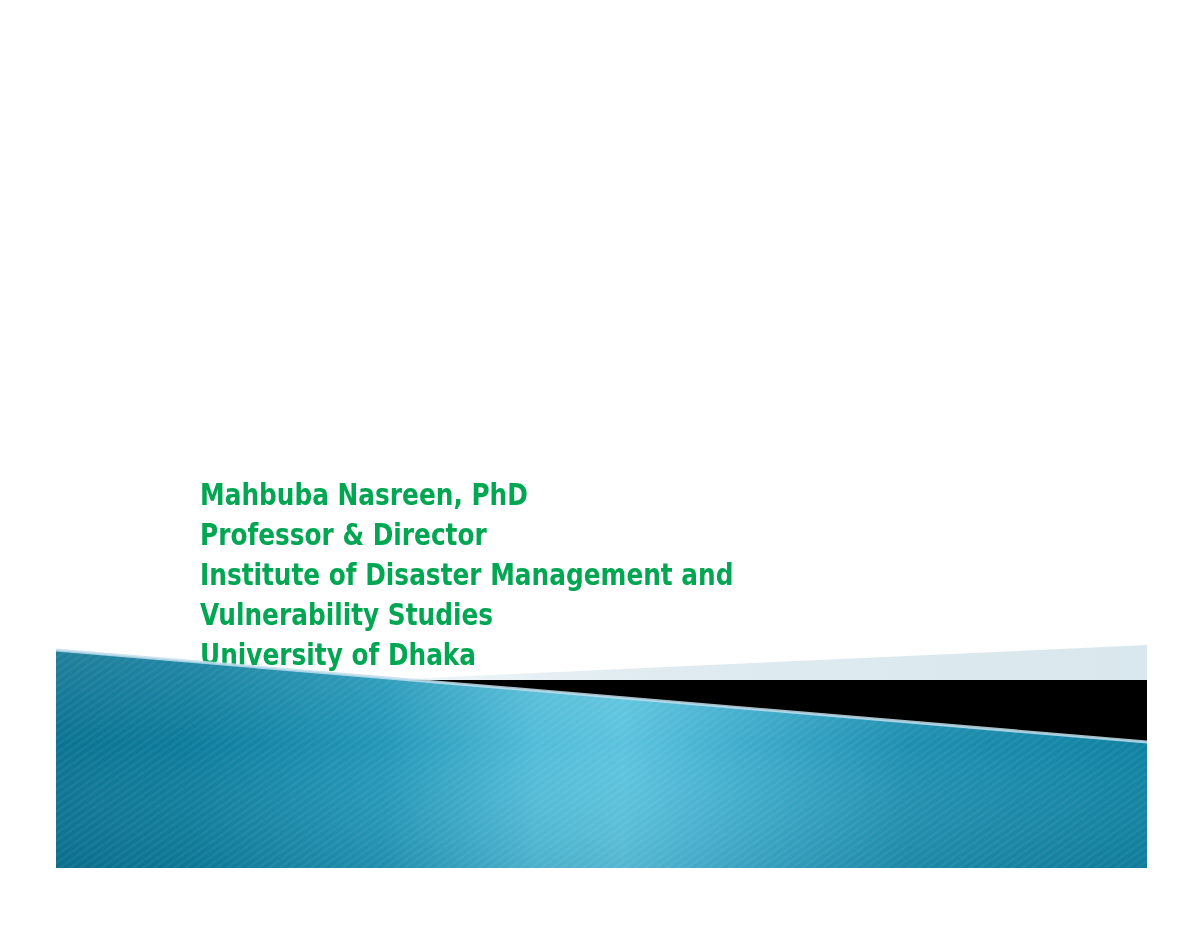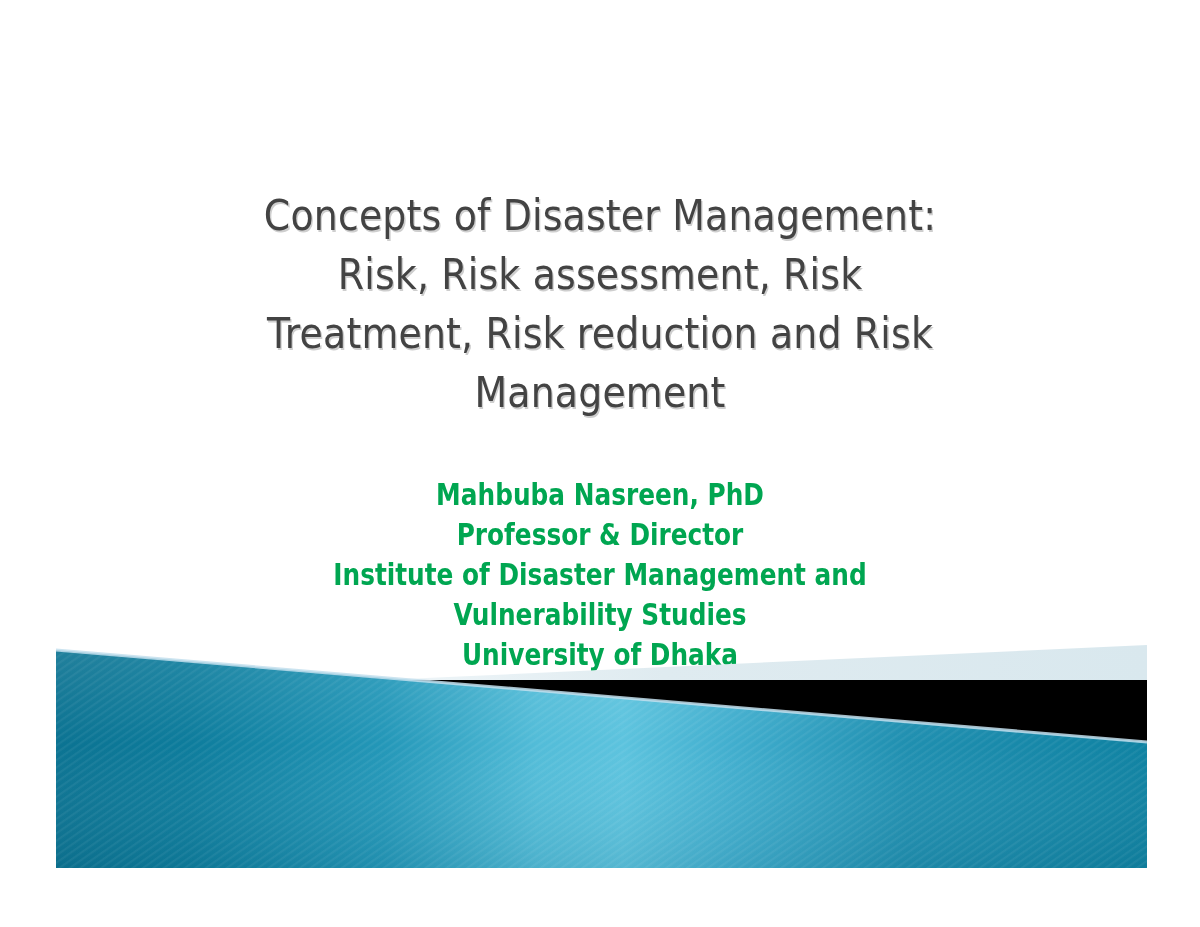--- a/index.html
+++ b/index.html
@@ -39,21 +39,21 @@
     transform-origin: center center;
     text-shadow: 1.5px 1.5px 0px rgba(190,190,190,0.75);
   }
 
   
   .subtitle-block {
     position: absolute;
     left: 100px;
     top: 474px;
     width: 1000px;
-    text-align: center;
+    text-align: left;
   }
   .subtitle-line {
     font-family: "DejaVu Sans", sans-serif;
     font-size: 31px;
     line-height: 40px;
     font-weight: bold;
     color: #00a651;
     white-space: nowrap;
     transform: scaleX(0.80);
     transform-origin: center center;
@@ -73,26 +73,20 @@
     display: block;
     width: 1200px;
     height: 927px;
   }
 </style>
 </head>
 <body>
 
 <div class="slide">
 
-  <div class="title-block">
-    <div class="title-line">Concepts of Disaster Management:</div>
-    <div class="title-line">Risk, Risk assessment, Risk</div>
-    <div class="title-line">Treatment, Risk reduction and Risk</div>
-    <div class="title-line">Management</div>
-  </div>
 
   <div class="subtitle-block">
     <div class="subtitle-line">Mahbuba Nasreen, PhD</div>
     <div class="subtitle-line">Professor &amp; Director</div>
     <div class="subtitle-line">Institute of Disaster Management and</div>
     <div class="subtitle-line">Vulnerability Studies</div>
     <div class="subtitle-line">University of Dhaka</div>
   </div>
 
   <div class="footer-graphic">

